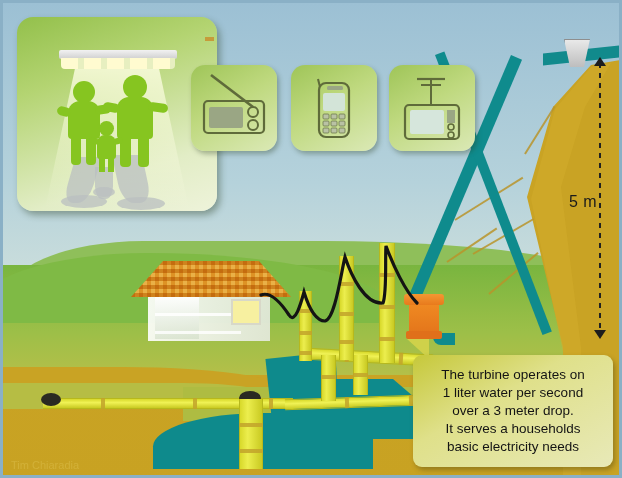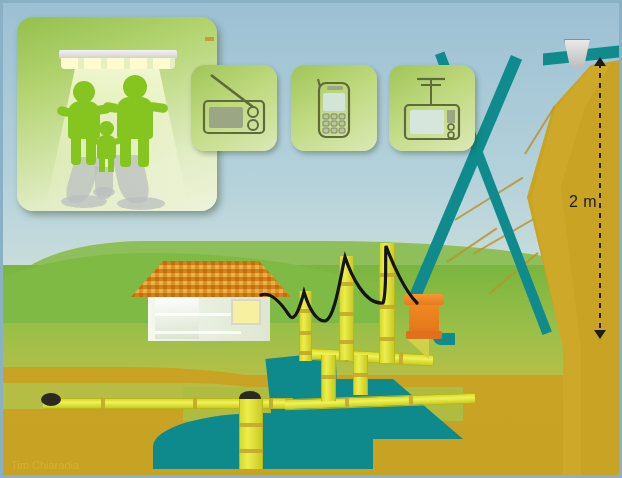--- a/index.html
+++ b/index.html
@@ -217,21 +217,21 @@
   <svg class="abs" id="cable" viewBox="0 0 622 478">
     <path d="M258,292 C268,288 278,300 286,312 C292,322 298,300 301,289
              C305,302 312,318 322,318 C332,316 338,270 342,254
              C348,272 362,302 380,300 C384,290 382,254 383,243
              C390,262 402,288 414,300" fill="none" stroke="#141414" stroke-width="3.2" stroke-linecap="round"></path>
   </svg>
 
   <div class="abs" id="dim"></div>
   <div class="abs dim-arrow" id="dim-up"></div>
   <div class="abs dim-arrow" id="dim-dn"></div>
-  <div class="abs" id="dim-label">2 m</div>
+  <div class="abs" id="dim-label">5 m</div>
 
   <div class="abs" id="panel-light">
     <div class="abs" id="beam"></div>
     <div class="abs" id="lamp"></div>
     <div class="abs" id="lamp-glow"></div>
     <div class="abs" id="panel-tag"></div>
 
     <div class="abs shadow" style="left:52px;top:140px;width:26px;height:46px;border-radius:0 0 40% 40%;transform:skewX(-16deg);"></div>
     <div class="abs shadow" style="left:44px;top:178px;width:46px;height:13px;border-radius:50%;"></div>
     <div class="abs shadow" style="left:100px;top:138px;width:30px;height:48px;border-radius:0 0 40% 40%;transform:skewX(12deg);"></div>
@@ -304,15 +304,18 @@
       <line class="dev-ink" x1="32" y1="20" x2="52" y2="20" stroke-width="2"></line>
       <rect class="dev-ink" x="16" y="40" width="54" height="34" rx="4" stroke-width="2.2" fill="#cfd6bc"></rect>
       <rect x="21" y="45" width="34" height="24" rx="2" fill="#d6e6dc"></rect>
       <rect x="58" y="45" width="8" height="13" fill="#9aa684"></rect>
       <circle class="dev-ink" cx="62" cy="62" r="3" stroke-width="1.6" fill="#cfd6bc"></circle>
       <circle class="dev-ink" cx="62" cy="70" r="3" stroke-width="1.6" fill="#cfd6bc"></circle>
     </svg>
   </div>
 
   <div class="abs" id="callout-tail"></div>
+  <div class="abs" id="callout">
+    <div id="callout-text">The turbine operates on<br>1 liter water per second<br>over a 3 meter drop.<br>It serves a households<br>basic electricity needs</div>
+  </div>
 
   <div class="abs" id="sig">Tim Chiaradia</div>
 </div>
 
 </body></html>

